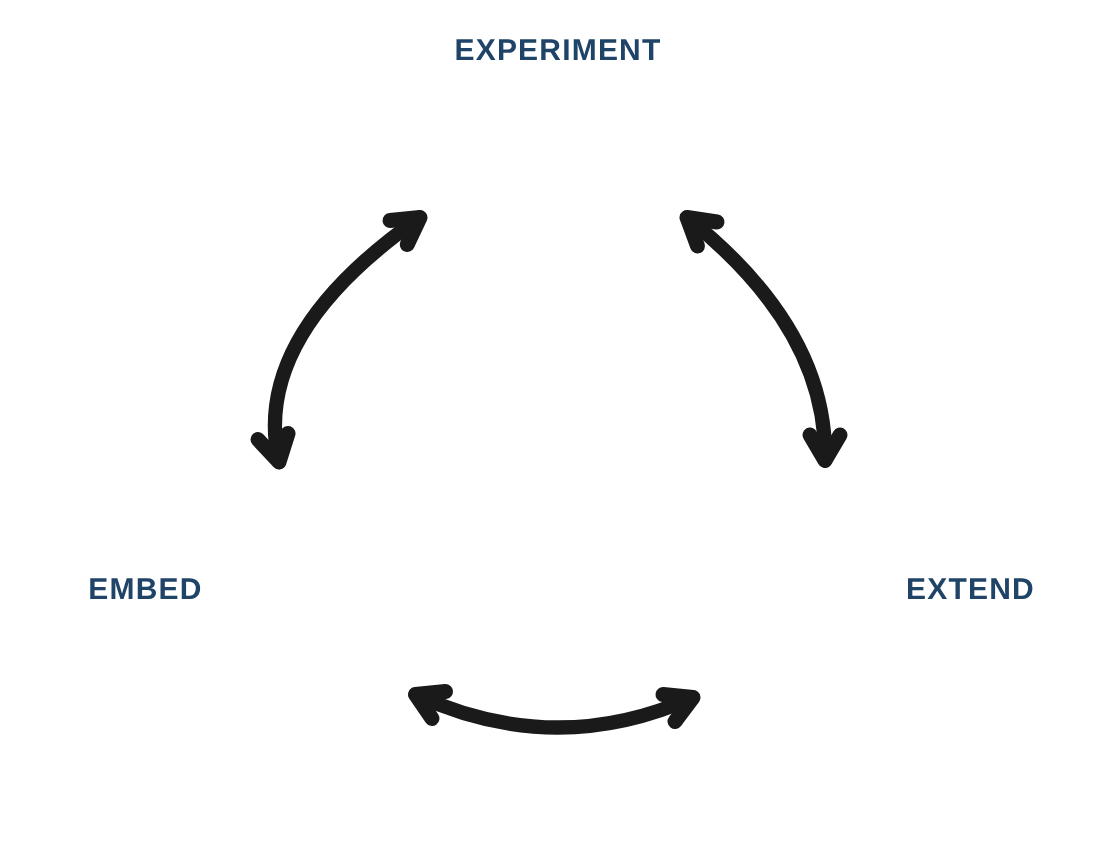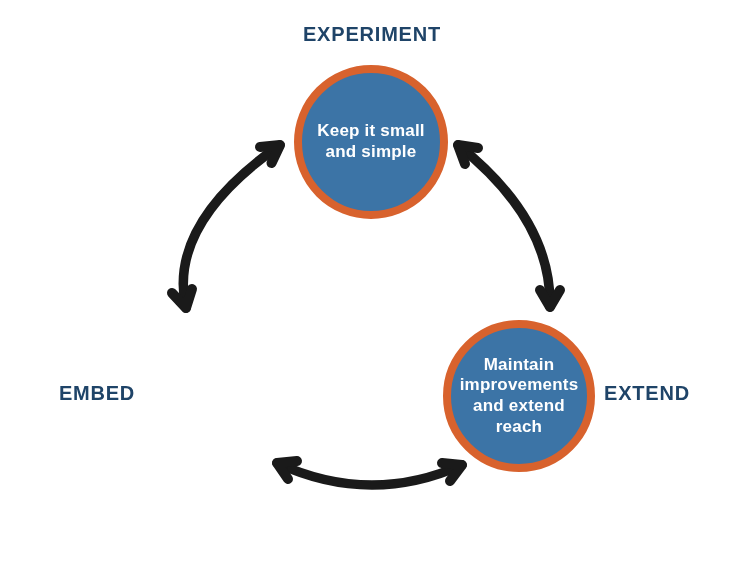--- a/index.html
+++ b/index.html
@@ -89,26 +89,16 @@
       <path class="arrow-stroke head" d="M 450 481 L 462 465 L 442 463"></path>
     </g>
   </svg>
 
   <div class="stage-label label-experiment">EXPERIMENT</div>
 
   <div class="stage-label label-embed">EMBED</div>
 
   <div class="stage-label label-extend">EXTEND</div>
 
-  <div class="node node-experiment">
-    <div class="circle-text">Keep it small
-and simple</div>
-  </div>
 
 
-  <div class="node node-extend">
-    <div class="circle-text">Maintain
-improvements
-and extend
-reach</div>
-  </div>
 
 </div>
 
 </body></html>

